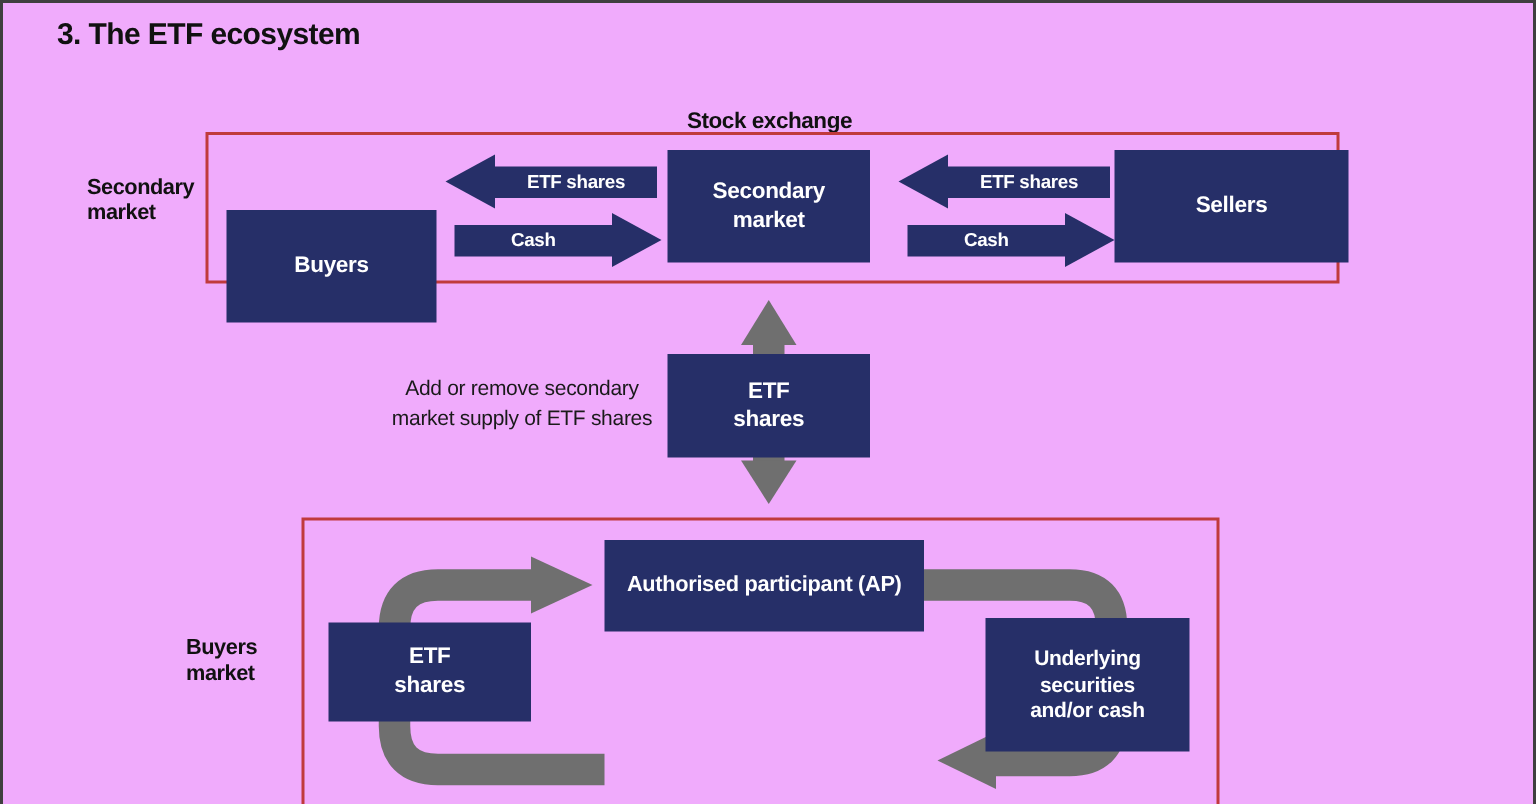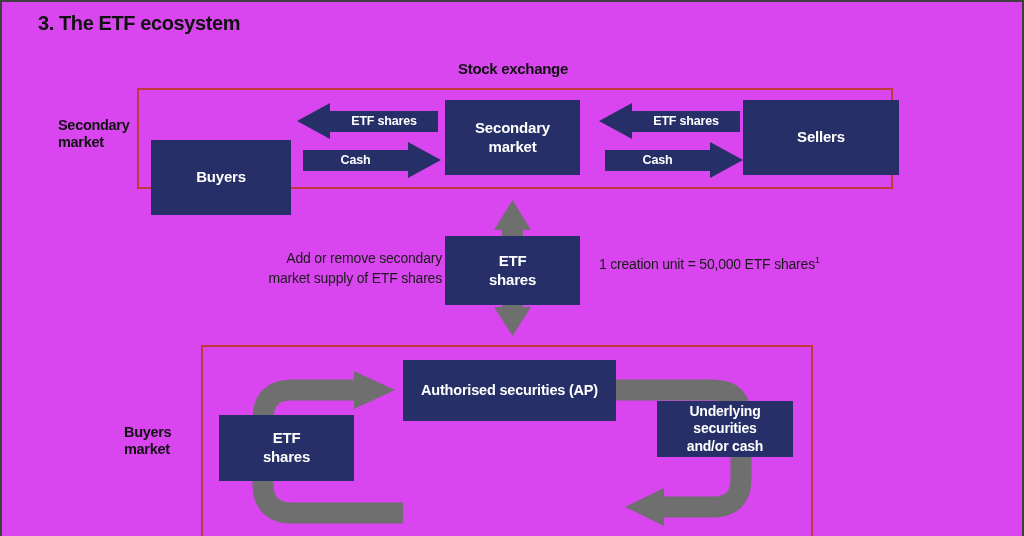--- a/index.html
+++ b/index.html
@@ -1,17 +1,17 @@
 <!DOCTYPE html>
 <html><head>
 <meta charset="utf-8">
 <style>
   html,body{margin:0;padding:0;background:#fff;}
   #canvas{
-    position:relative;width:1020px;height:534px;background:#d946ef;
+    position:relative;width:1020px;height:534px;background:#f0abfc;
     border-top:2px solid #3f3f3f;border-left:2px solid #3f3f3f;border-right:2px solid #3f3f3f;
     overflow:hidden;
     font-family:"Liberation Sans",sans-serif;
     color:#1a1a1a;
   }
   .abs{position:absolute;}
   .title{
     left:36px;top:10px;font-size:20px;font-weight:800;letter-spacing:-0.4px;color:#111;
   }
   .section-caption{
@@ -70,21 +70,21 @@
     </g>
 
     <g>
       <path d="M 613 388 L 711 388 Q 739 388 739 416 L 739 477 Q 739 505 711 505 L 661 505" fill="none" stroke="#6f6f6f" stroke-width="21"></path>
       <polygon points="662,486 662,524 623,505" fill="#6f6f6f"></polygon>
     </g>
   </svg>
 
   <div class="abs title">3. The ETF ecosystem</div>
 
-  <div class="abs section-caption" style="left:427px;top:58px;width:168px;">Stock exchange</div>
+  <div class="abs section-caption" style="left:427px;top:70px;width:168px;">Stock exchange</div>
 
   <div class="abs red-frame" style="left:135px;top:86px;width:752px;height:97px;"></div>
 
   <div class="abs region-label" style="left:56px;top:115px;">Secondary
 market</div>
 
   <div class="abs navy-box" style="left:149px;top:98px;width:140px;height:75px;font-size:15px;margin-top:40px;">Buyers</div>
 
   <div class="abs navy-box" style="left:443px;top:98px;width:135px;height:75px;font-size:15px;">Secondary
 market</div>
@@ -102,36 +102,35 @@
 
   <div class="abs flow-arrow" style="left:597px;top:101px;width:141px;">
     <span class="head-left"></span>
     <span class="shaft">ETF shares</span>
   </div>
   <div class="abs flow-arrow" style="left:603px;top:140px;width:138px;">
     <span class="shaft">Cash</span>
     <span class="head-right"></span>
   </div>
 
-  <div class="abs note" style="left:252px;top:246px;width:188px;text-align:right;">Add or remove secondary
+  <div class="abs note" style="left:252px;top:246px;width:188px;text-align:center;">Add or remove secondary
 market supply of ETF shares</div>
 
   <div class="abs navy-box" style="left:443px;top:234px;width:135px;height:69px;font-size:15px;">ETF
 shares</div>
 
-  <div class="abs note" style="left:597px;top:252px;width:260px;"><span>1 creation unit = 50,000 ETF shares</span><sup>1</sup></div>
 
   <div class="abs red-frame" style="left:199px;top:343px;width:608px;height:200px;"></div>
 
   <div class="abs region-label" style="left:122px;top:422px;">Buyers
 market</div>
 
   <div class="abs navy-box" style="left:217px;top:413px;width:135px;height:66px;font-size:15px;">ETF
 shares</div>
 
-  <div class="abs navy-box" style="left:401px;top:358px;width:213px;height:61px;font-size:14.5px;">Authorised securities (AP)</div>
+  <div class="abs navy-box" style="left:401px;top:358px;width:213px;height:61px;font-size:14.5px;">Authorised participant (AP)</div>
 
 
-  <div class="abs navy-box" style="left:655px;top:399px;width:136px;height:56px;font-size:14px;">Underlying
+  <div class="abs navy-box" style="left:655px;top:410px;width:136px;height:89px;font-size:14px;">Underlying
 securities
 and/or cash</div>
 
 </div>
 
 </body></html>

